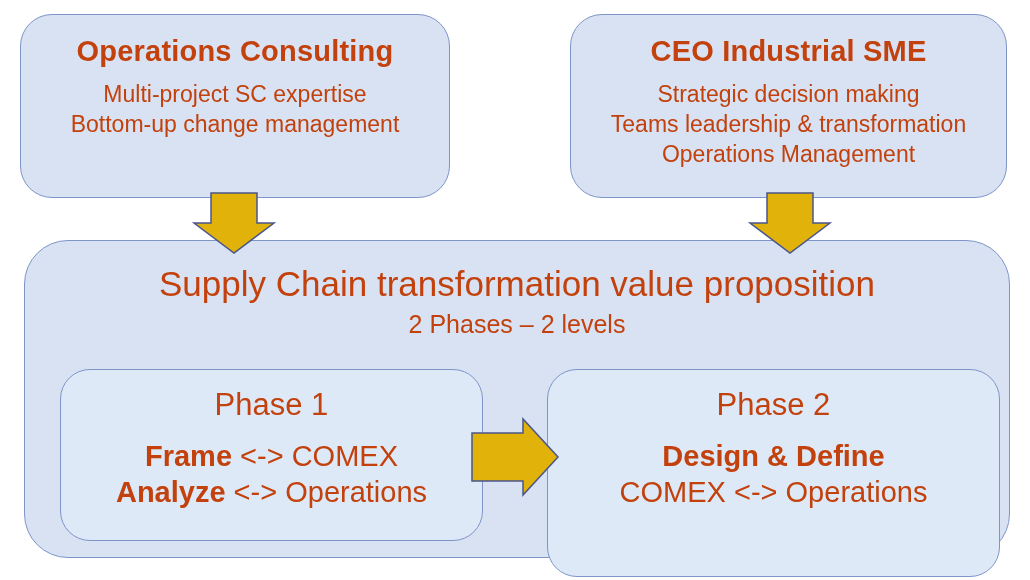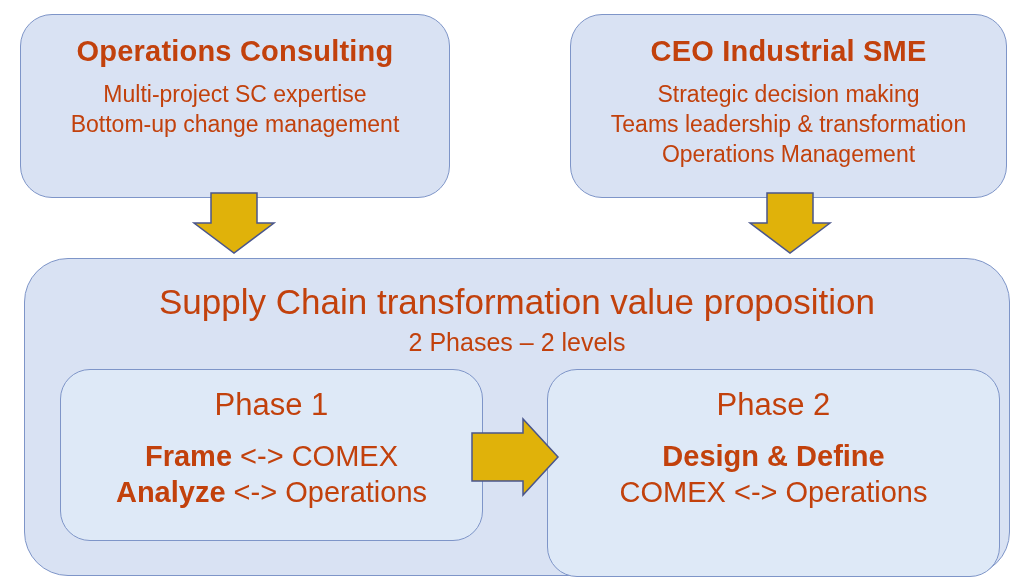--- a/index.html
+++ b/index.html
@@ -28,21 +28,21 @@
     font-size: 29px;
     line-height: 40px;
     font-weight: 600;
     letter-spacing: 0.2px;
   }
   .top-lines { margin-top: 8px; }
   .top-line  { font-size: 23px; line-height: 30px; }
 
   
   .box-main {
-    left: 24px; top: 258px; width: 986px; height: 318px;
+    left: 24px; top: 240px; width: 986px; height: 318px;
     border-radius: 44px;
   }
   .main-title    { margin-top: 20px; font-size: 35px; line-height: 46px; }
   .main-subtitle { font-size: 25px; line-height: 34px; }
 
   
   .phase-box { background: #dee9f7; border-radius: 30px; }
   .box-phase1 { left: 60px;  top: 369px; width: 423px; height: 172px; }
   .box-phase2 { left: 547px; top: 369px; width: 453px; height: 208px; }
   .phase-title { margin-top: 14px; font-size: 31px; line-height: 42px; }

